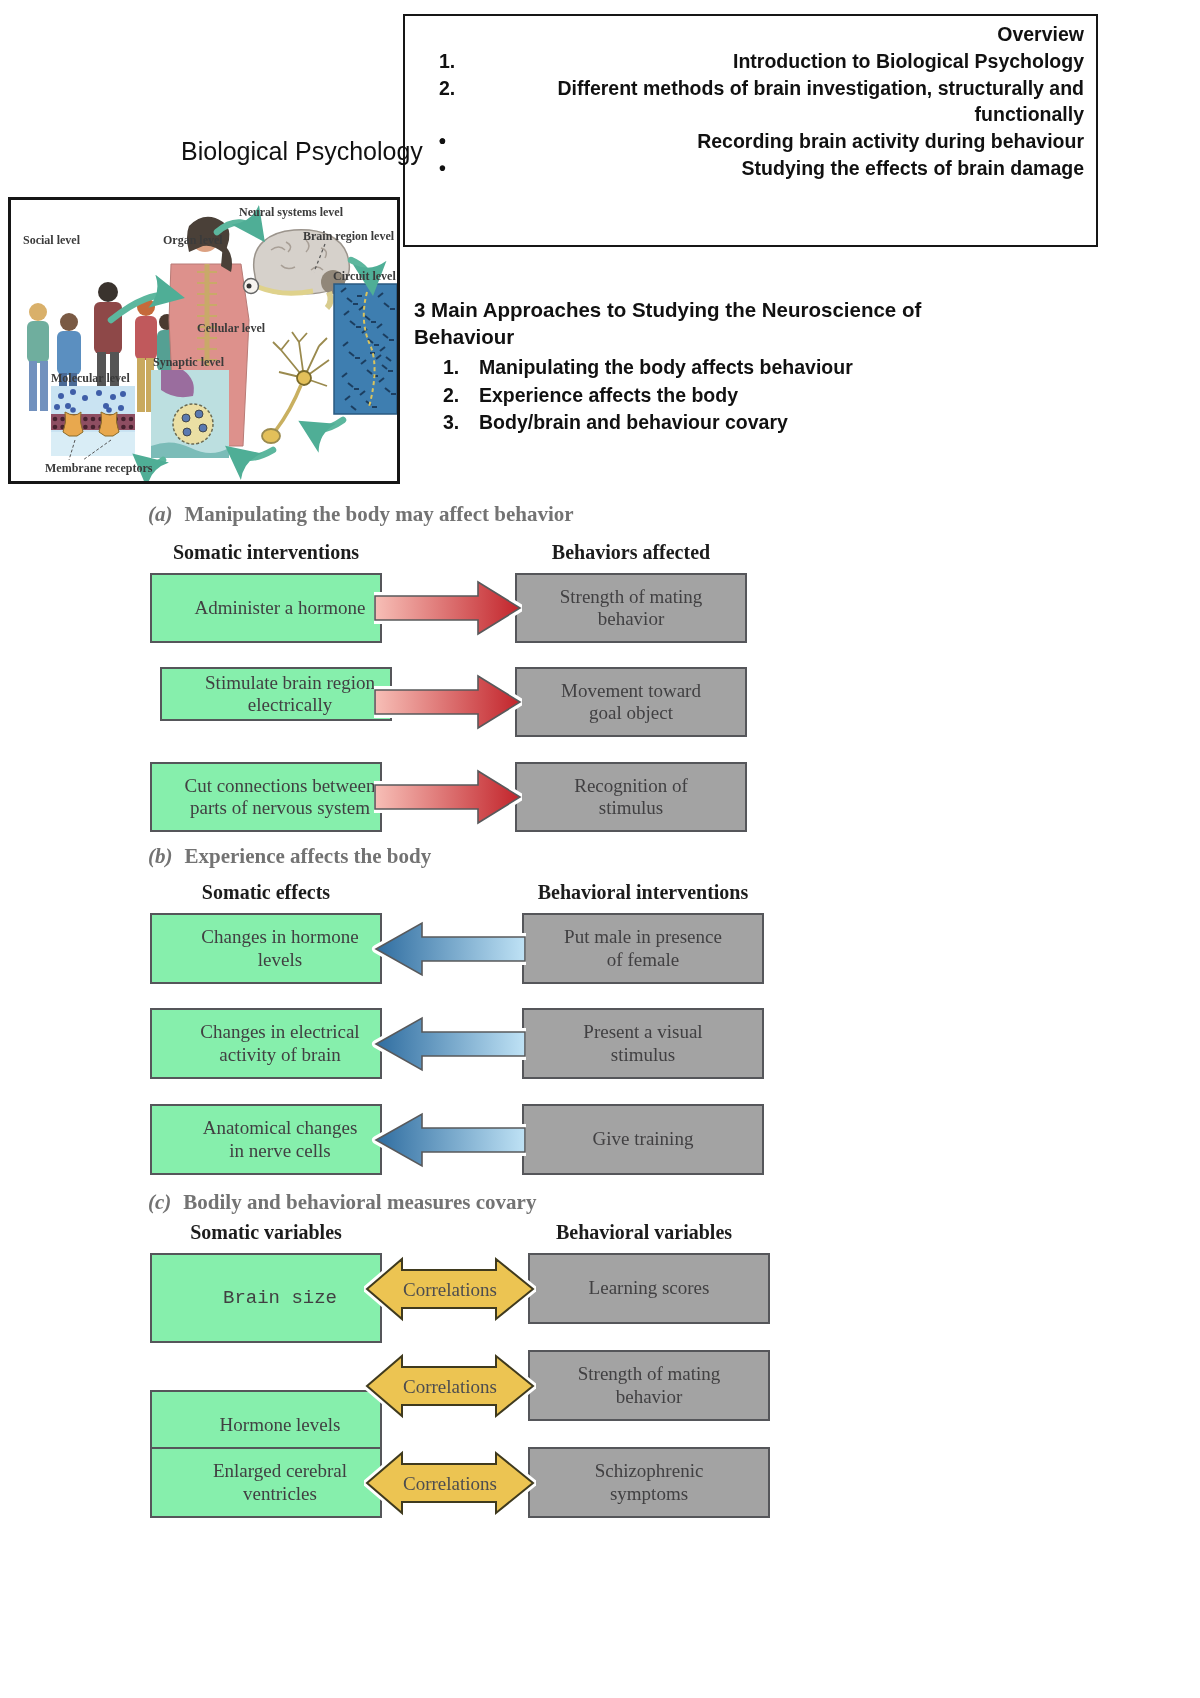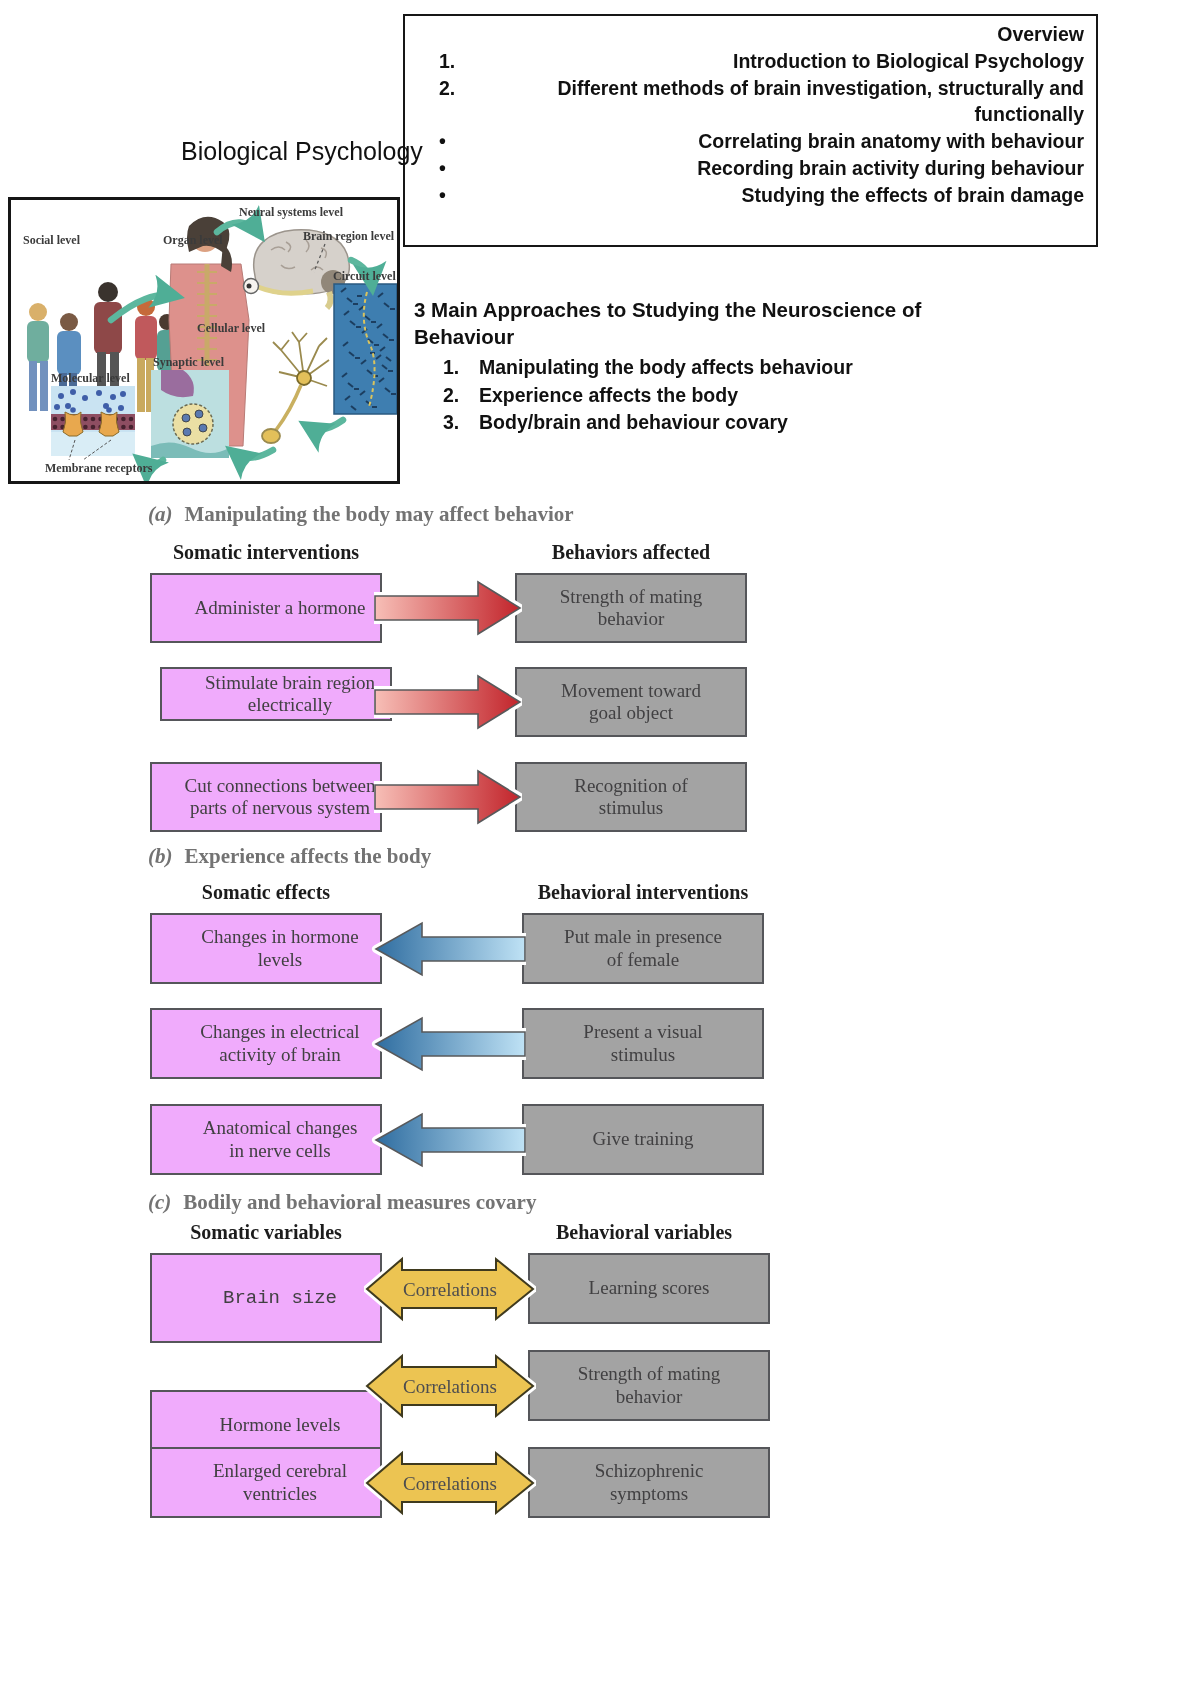--- a/index.html
+++ b/index.html
@@ -28,21 +28,21 @@
   .app-num{position:absolute;left:29px;}
 
   
   .seclabel{font-family:"Liberation Serif",serif;font-size:21px;font-weight:700;color:#737373;white-space:nowrap;}
   .seclabel .letter{font-style:italic;padding-right:12px;}
   .colhead{font-family:"Liberation Serif",serif;font-size:20px;font-weight:700;color:#1c1c1c;
            transform:translateX(-50%);white-space:nowrap;}
   .bx{box-sizing:border-box;border:2px solid #55565A;display:flex;align-items:center;justify-content:center;
       text-align:center;font-family:"Liberation Serif",serif;font-size:19px;line-height:1.18;
       color:#414042;white-space:pre-line;}
-  .bx-pink{background:#f0abfc;padding-left:28px;}
+  .bx-pink{background:#86efac;padding-left:28px;}
   .bx-blue{background:#a3a3a3;}
   .figlabel{font-family:"Liberation Serif",serif;font-weight:700;fill:#3b3b3b;font-size:12px;}
 </style>
 </head>
 <body>
 
 <div id="canvas">
 
   <svg width="0" height="0" style="position:absolute" aria-hidden="true">
     <defs>
@@ -66,21 +66,20 @@
       <span class="ov-num">1.</span>
       <span>Introduction to Biological Psychology</span>
     </div>
     <div class="ov-item">
       <span class="ov-num">2.</span>
       <span class="hang">Different methods of brain investigation, structurally and
 functionally</span>
     </div>
     <div class="ov-bullet">
       <span class="ov-dot">•</span>
-      <span>Correlating brain anatomy with behaviour</span>
     </div>
     <div class="ov-bullet">
       <span class="ov-dot">•</span>
       <span>Recording brain activity during behaviour</span>
     </div>
     <div class="ov-bullet">
       <span class="ov-dot">•</span>
       <span>Studying the effects of brain damage</span>
     </div>
   </div>

